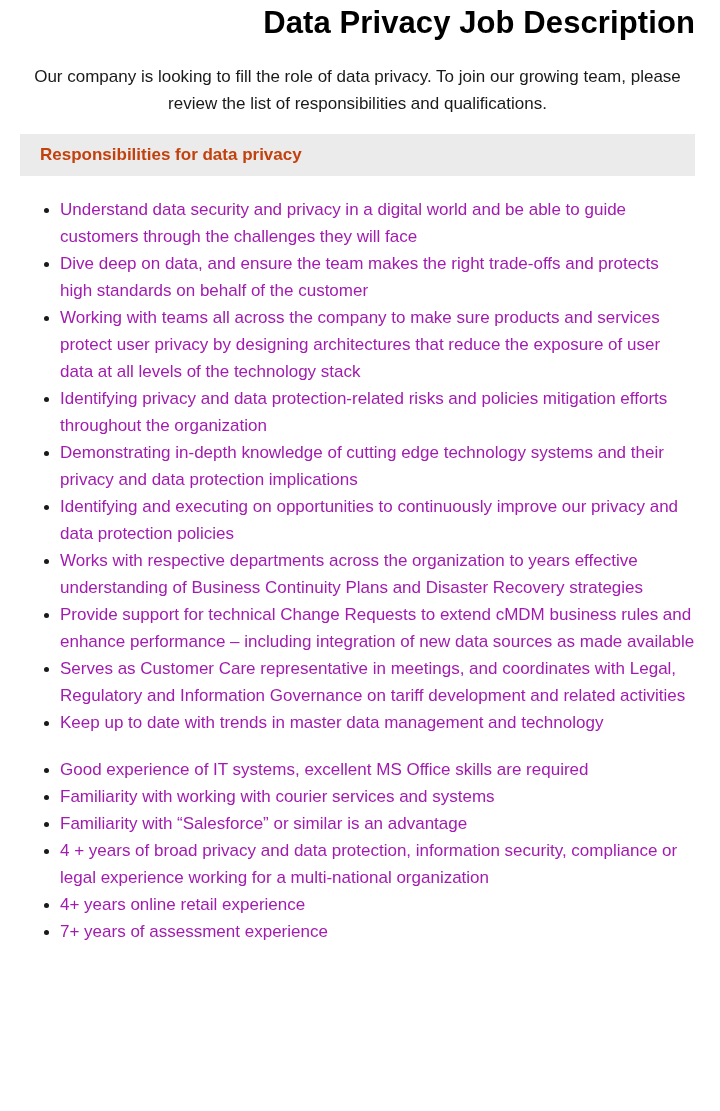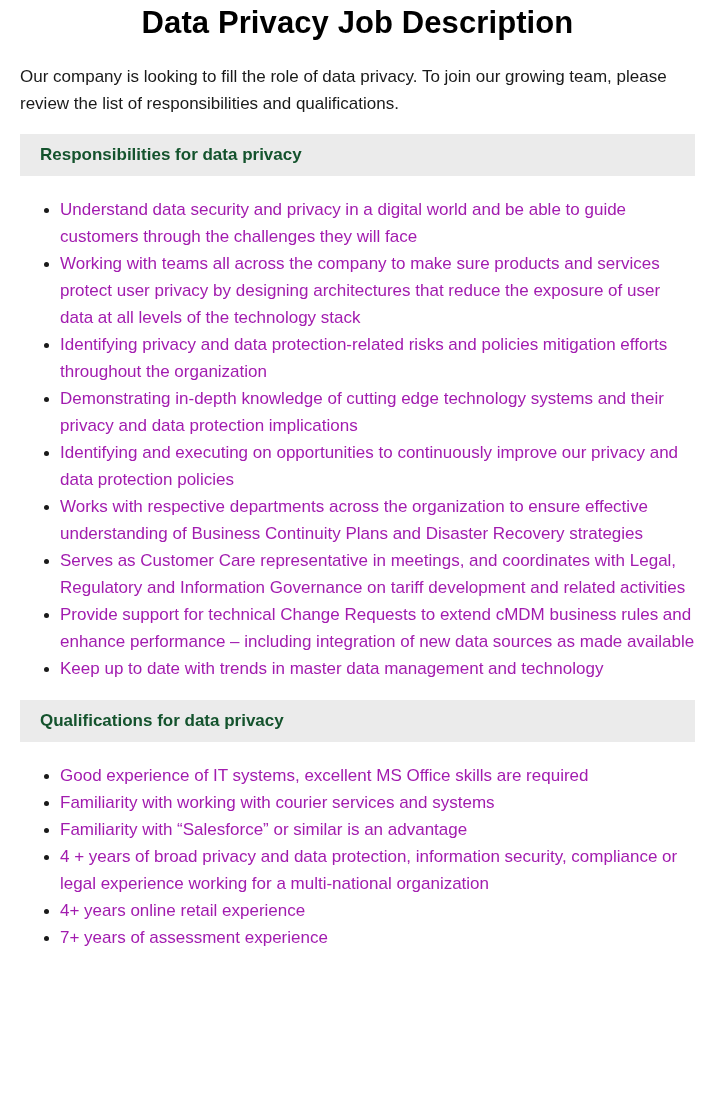--- a/index.html
+++ b/index.html
@@ -7,41 +7,42 @@
     width: 720px;
     height: 1111px;
     overflow: hidden;
     font-family: "Liberation Sans", "DejaVu Sans", sans-serif;
     color: #1a1a1a;
   }
   .page { padding: 0 25px 0 20px; }
   h1 {
     margin: 0;
     padding-top: 3px;
-    text-align: center;
+    text-align: right;
     font-size: 31px;
     font-weight: bold;
     line-height: 40px;
     color: #000;
     letter-spacing: 0.1px;
   }
   .intro {
     margin: 20px 0 0 0;
     font-size: 17px;
     line-height: 27px;
     color: #1a1a1a;
+    text-align: center;
   }
   .section-header {
     background: #ebebeb;
     height: 42px;
     line-height: 42px;
     padding-left: 20px;
     font-size: 17px;
     font-weight: bold;
-    color: #14532d;
+    color: #c2410c;
   }
   .sec-resp { margin-top: 17px; }
   .sec-qual { margin-top: 18px; }
   ul {
     margin: 20px 0 0 0;
     padding: 0 0 0 40px;
     list-style: none;
   }
   li {
     position: relative;
@@ -64,33 +65,33 @@
 <body>
 
 <div class="page">
   <h1>Data Privacy Job Description</h1>
   <p class="intro">Our company is looking to fill the role of data privacy. To join our growing team, please review the list of responsibilities and qualifications.</p>
 
   <section>
     <div class="section-header sec-resp">Responsibilities for data privacy</div>
     <ul>
       <li>Understand data security and privacy in a digital world and be able to guide customers through the challenges they will face</li>
+      <li>Dive deep on data, and ensure the team makes the right trade-offs and protects high standards on behalf of the customer</li>
       <li>Working with teams all across the company to make sure products and services protect user privacy by designing architectures that reduce the exposure of user data at all levels of the technology stack</li>
       <li>Identifying privacy and data protection-related risks and policies mitigation efforts throughout the organization</li>
       <li>Demonstrating in-depth knowledge of cutting edge technology systems and their privacy and data protection implications</li>
       <li>Identifying and executing on opportunities to continuously improve our privacy and data protection policies</li>
-      <li>Works with respective departments across the organization to ensure effective understanding of Business Continuity Plans and Disaster Recovery strategies</li>
+      <li>Works with respective departments across the organization to years effective understanding of Business Continuity Plans and Disaster Recovery strategies</li>
+      <li>Provide support for technical Change Requests to extend cMDM business rules and enhance performance – including integration of new data sources as made available</li>
       <li>Serves as Customer Care representative in meetings, and coordinates with Legal, Regulatory and Information Governance on tariff development and related activities</li>
-      <li>Provide support for technical Change Requests to extend cMDM business rules and enhance performance – including integration of new data sources as made available</li>
       <li>Keep up to date with trends in master data management and technology</li>
     </ul>
   </section>
 
   <section>
-    <div class="section-header sec-qual">Qualifications for data privacy</div>
     <ul>
       <li>Good experience of IT systems, excellent MS Office skills are required</li>
       <li>Familiarity with working with courier services and systems</li>
       <li>Familiarity with “Salesforce” or similar is an advantage</li>
       <li>4 + years of broad privacy and data protection, information security, compliance or legal experience working for a multi-national organization</li>
       <li>4+ years online retail experience</li>
       <li>7+ years of assessment experience</li>
     </ul>
   </section>
 </div>

